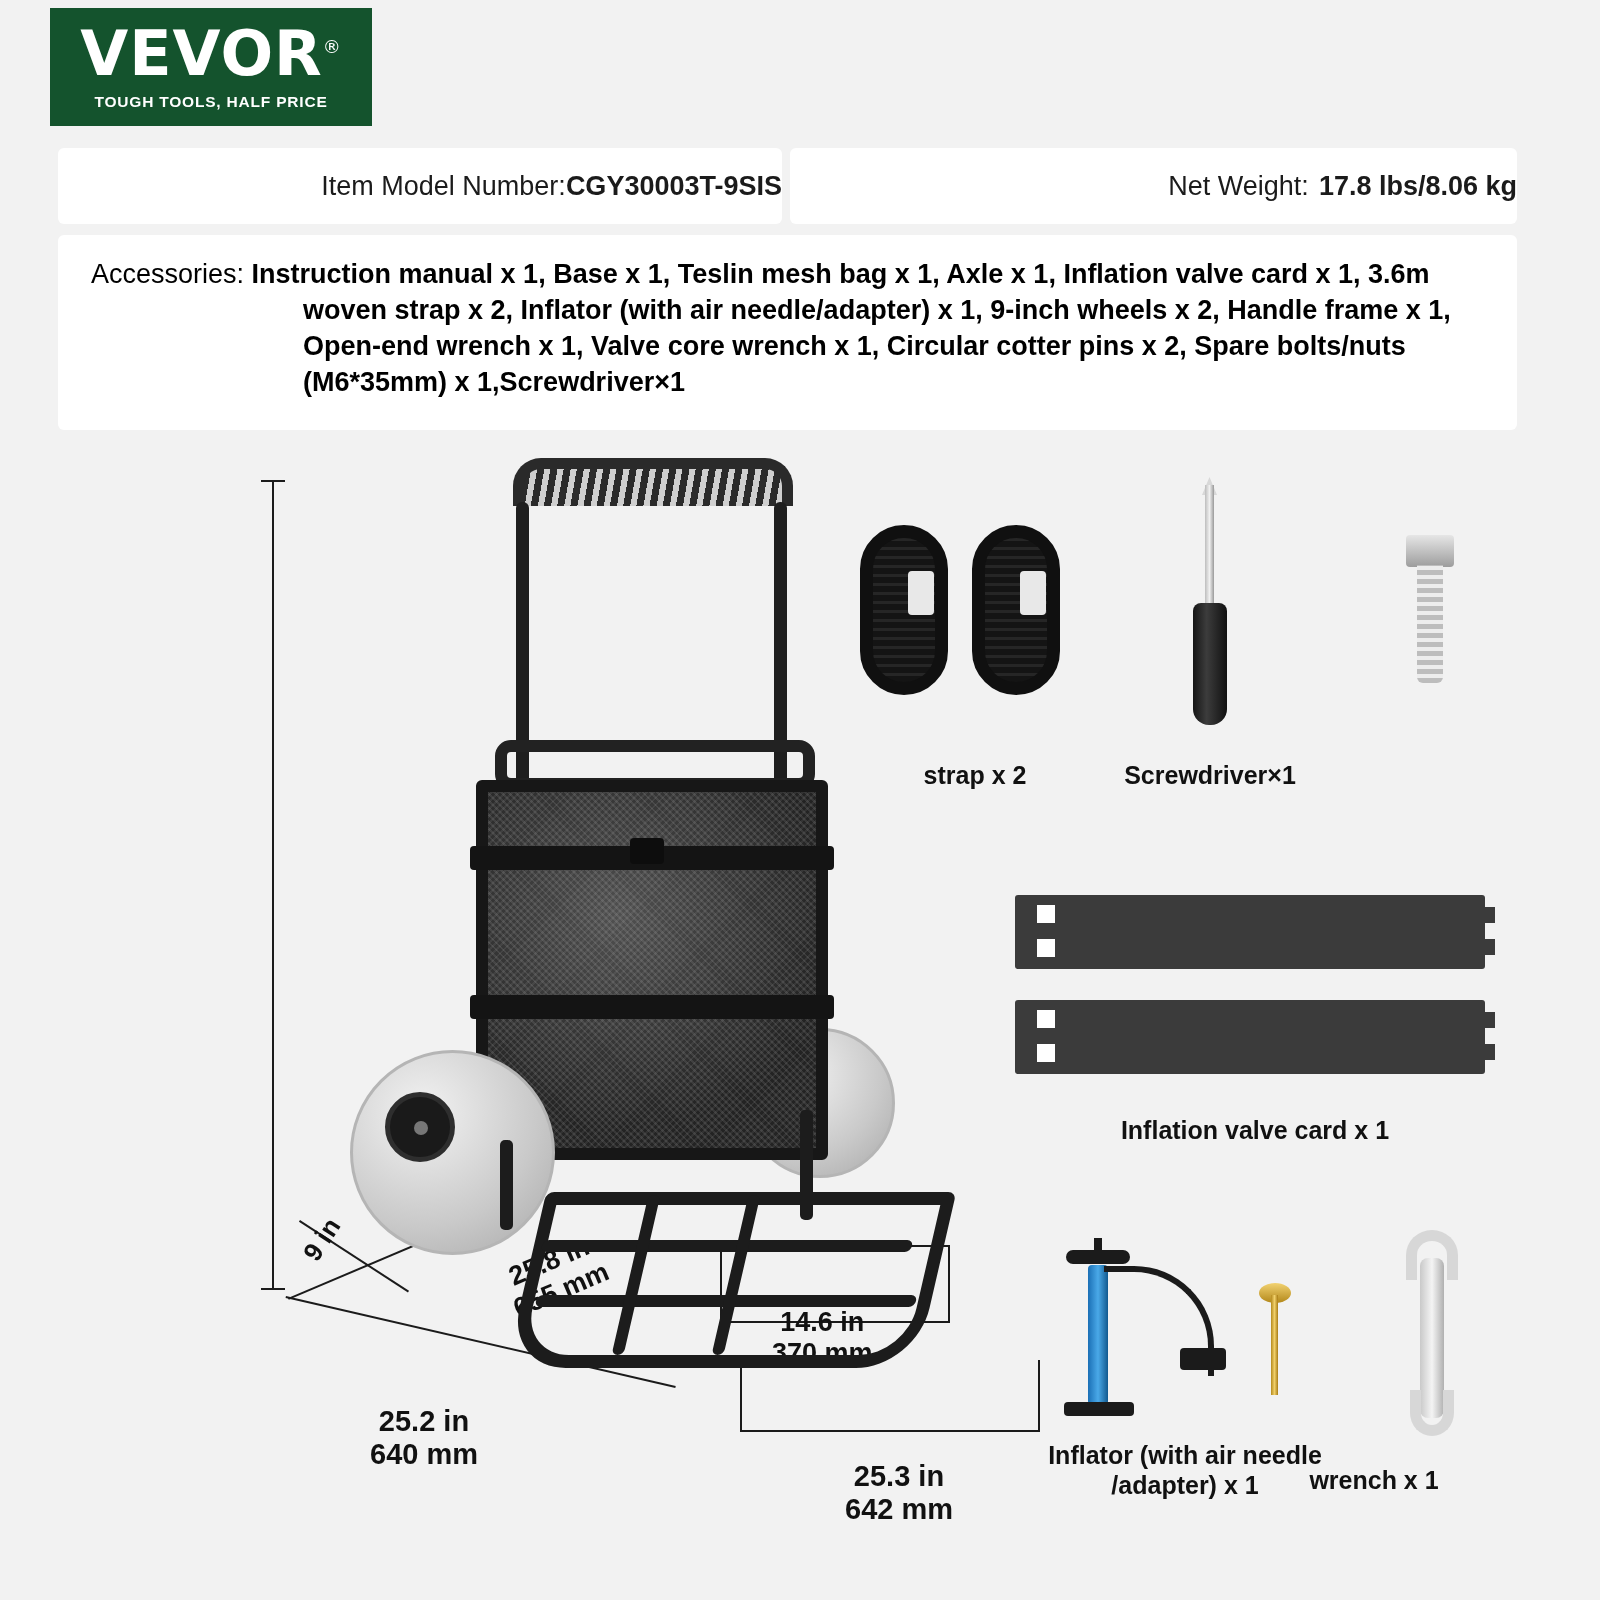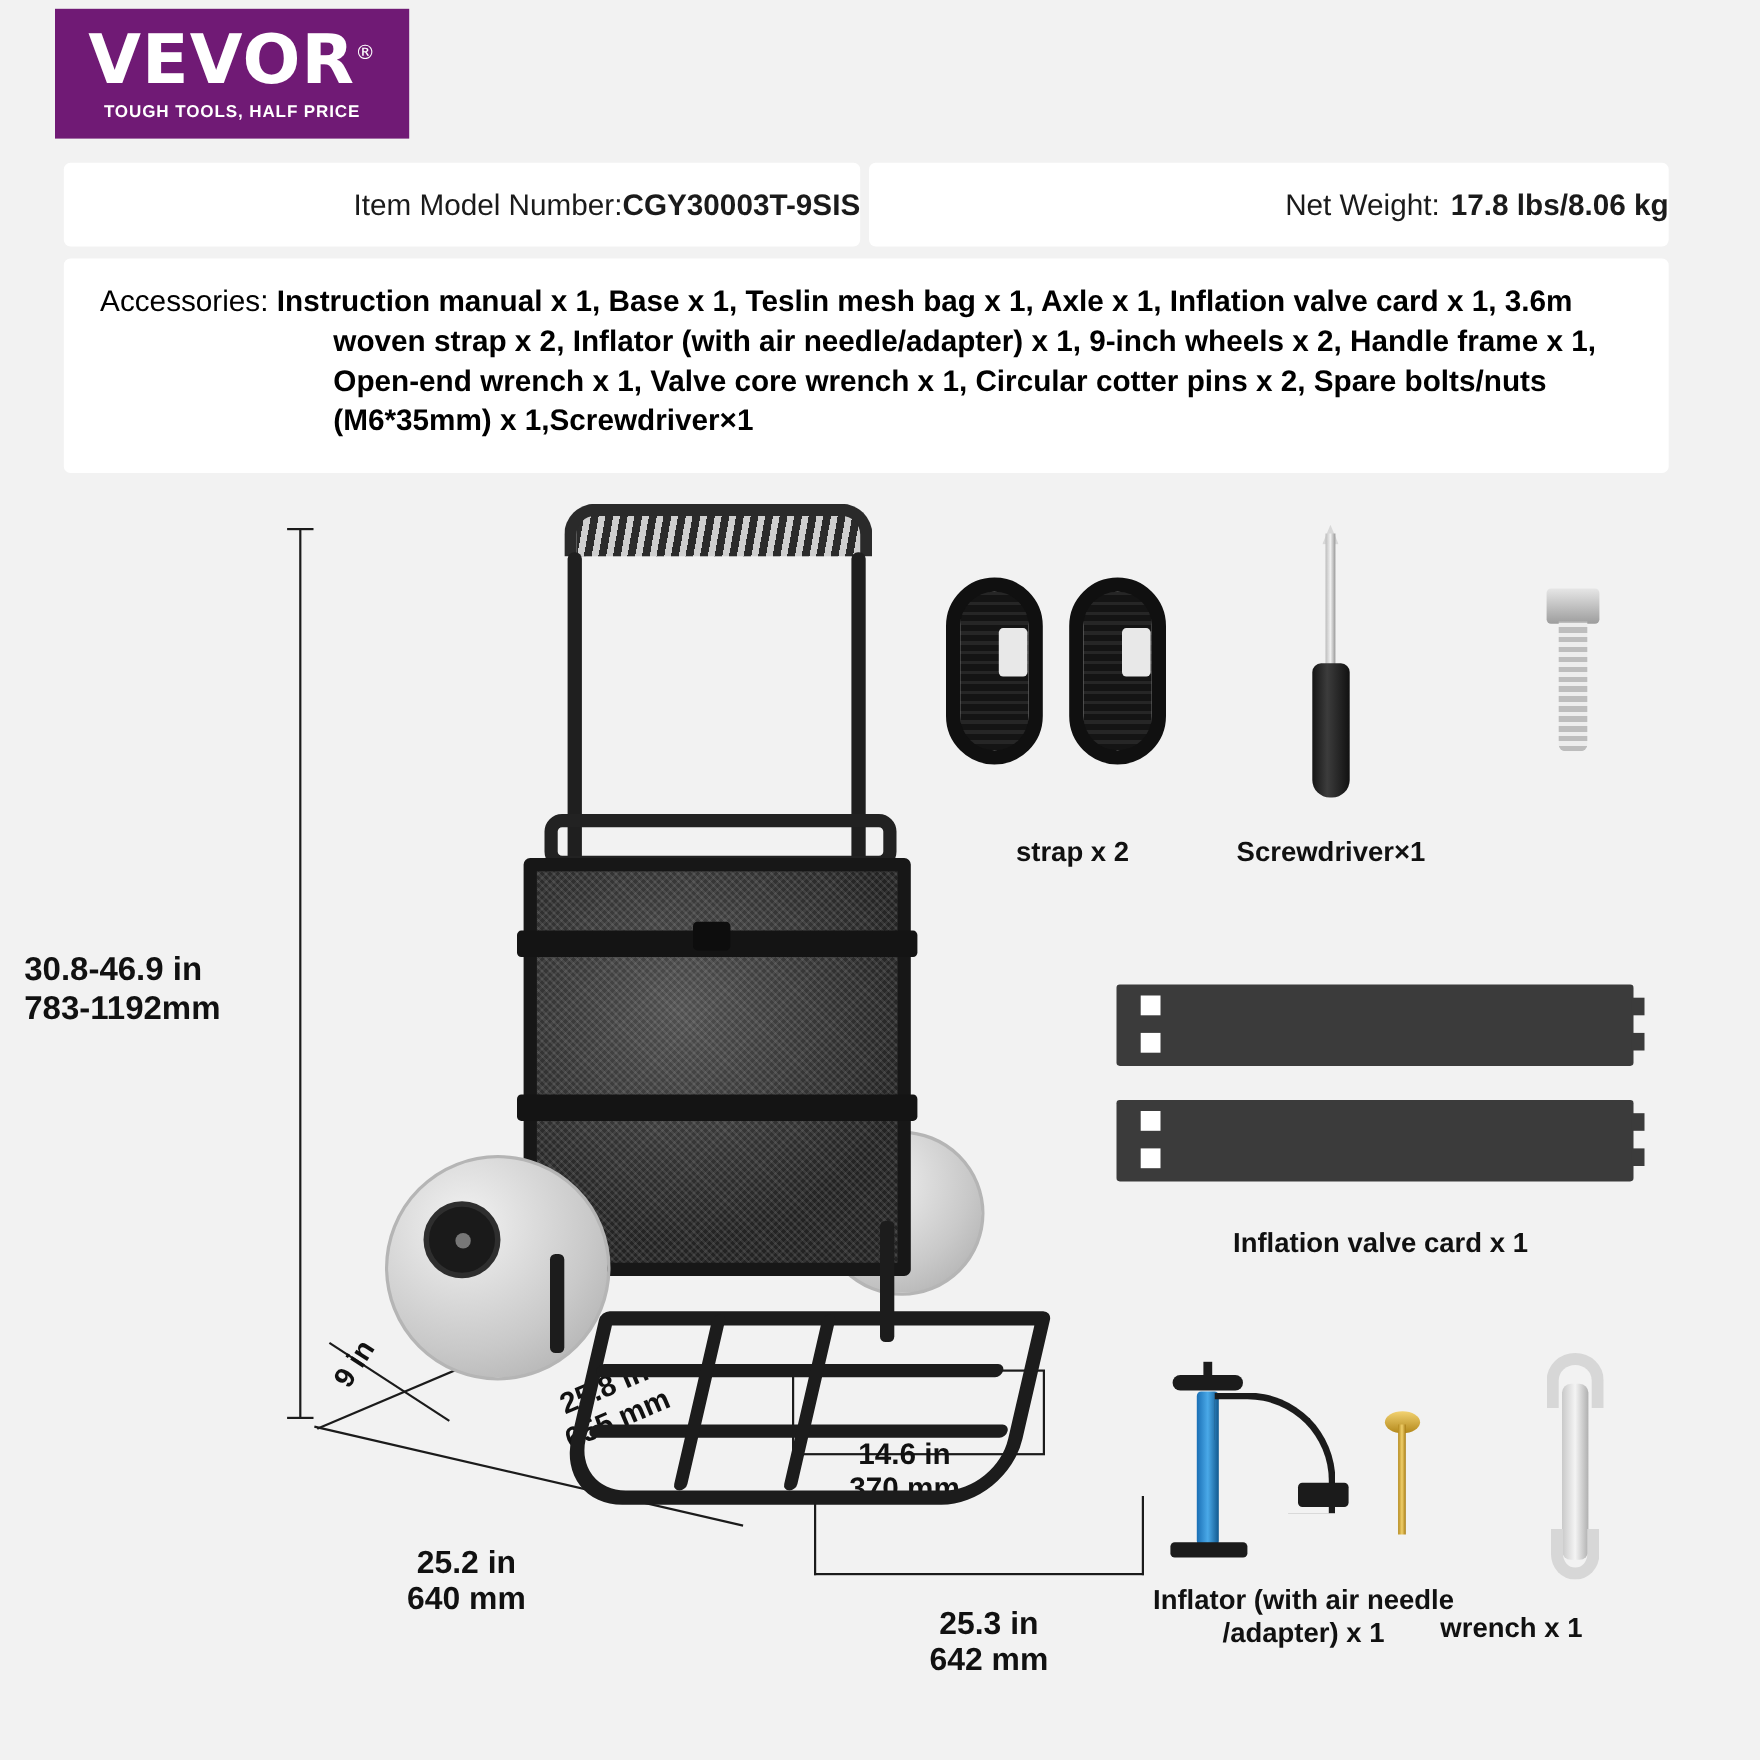--- a/index.html
+++ b/index.html
@@ -10,21 +10,21 @@
     font-family: "Liberation Sans", sans-serif;
     position: relative;
     overflow: hidden;
   }
 
   
   .logo-box {
     position: absolute;
     left: 50px; top: 8px;
     width: 322px; height: 118px;
-    background: #701a75;
+    background: #14532d;
     display: flex; flex-direction: column;
     align-items: center; justify-content: center; text-align: center;
   }
   .logo-word {
     color: #ffffff;
     font-size: 62px;
     font-weight: bold;
     letter-spacing: 1px;
     line-height: 1;
     position: relative;
@@ -293,24 +293,20 @@
     <span class="acc-body"><span class="acc-label">Accessories:</span> <span class="acc-text">Instruction manual x 1, Base x 1, Teslin mesh bag x 1, Axle x 1, Inflation valve card x 1, 3.6m woven strap x 2, Inflator (with air needle/adapter) x 1, 9-inch wheels x 2, Handle frame x 1, Open-end wrench x 1, Valve core wrench x 1, Circular cotter pins x 2, Spare bolts/nuts (M6*35mm) x 1,Screwdriver×1</span></span>
   </div>
 </div>
 
 <div class="stage">
 
   <div class="vline"></div>
   <div class="vtick" style="top:50px"></div>
   <div class="vtick" style="top:858px"></div>
 
-  <div class="dim dim-height">
-    <div>30.8-46.9  in</div>
-    <div>783-1192mm</div>
-  </div>
 
   <div class="lline" style="left:288px; top:868px; width:280px; transform:rotate(-23deg);"></div>
   <div class="lline" style="left:286px; top:866px; width:400px; transform:rotate(13deg);"></div>
   <div class="lline" style="left:300px; top:790px; width:130px; transform:rotate(33deg);"></div>
   <div class="lline" style="left:740px; top:1000px; width:300px;"></div>
   <div class="lline" style="left:740px; top:930px; width:2px; height:72px; background:#1b1b1b;"></div>
   <div class="lline" style="left:1038px; top:930px; width:2px; height:72px; background:#1b1b1b;"></div>
 
   <div class="dim dim-9in">9 in</div>
 

